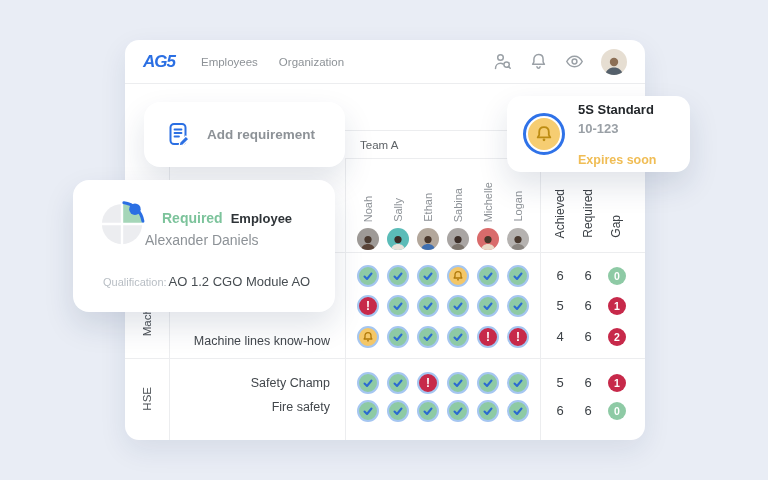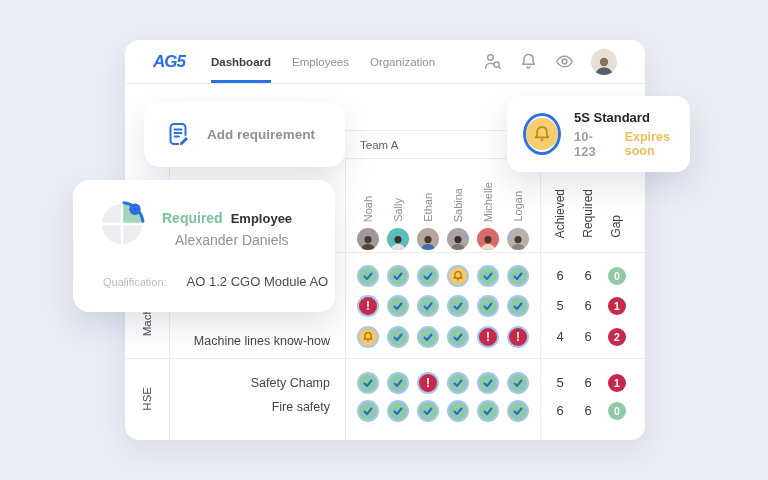--- a/index.html
+++ b/index.html
@@ -5,21 +5,21 @@
   * { margin:0; padding:0; box-sizing:border-box; }
   html,body { width:768px; height:480px; }
   body { font-family:"Liberation Sans", sans-serif; background:#e9edf5; position:relative; overflow:hidden; }
 
   
   .window { position:absolute; left:125px; top:40px; width:520px; height:400px;
     background:#fff; border-radius:14px; box-shadow:0 10px 28px rgba(25,45,85,.09); overflow:hidden; }
 
   
   .navbar { position:absolute; left:0; top:0; width:100%; height:44px;
-    display:flex; align-items:center; padding:0 28px; border-bottom:1px solid #ecedef; }
+    display:flex; align-items:center; padding:0 18px; border-bottom:1px solid #ecedef; }
   .logo { font-size:17px; font-weight:800; color:#2b6fe3; letter-spacing:-1px; margin-right:26px; font-style:italic; }
   .nav-items { display:flex; gap:21px; height:100%; align-items:stretch; }
   .nav-item { font-size:11.5px; color:#8d9297; display:flex; align-items:center; cursor:pointer; border-bottom:3px solid transparent; padding-top:3px; }
   .nav-item.active { color:#3c4146; font-weight:700; border-bottom:3px solid #2b6fe3; }
   .nav-right { margin-left:auto; display:flex; align-items:center; gap:17px; }
   .nav-ic { width:19px; height:19px; display:block; }
   .nav-avatar { width:26px; height:26px; border-radius:50%; background:#e6ded2; overflow:hidden; display:flex; align-items:flex-end; justify-content:center; }
 
   
   .toolbar { position:absolute; left:220px; top:90px; width:300px; height:29px;
@@ -62,43 +62,42 @@
 
   
   .fcard { position:absolute; background:#fff; border-radius:16px; box-shadow:0 14px 30px rgba(25,45,85,.13); }
   .card-add { left:144px; top:102px; width:201px; height:65px; display:flex; align-items:center; padding-left:22px; gap:14px; cursor:pointer; }
   .card-add-label { font-size:13.5px; font-weight:600; color:#8d9297; }
 
   .card-5s { left:507px; top:96px; width:183px; height:76px; border-radius:14px; display:flex; align-items:center; padding-left:16px; gap:13px; }
   .badge-ring { width:42px; height:42px; border-radius:50%; border:3px solid #2f72e8; display:flex; align-items:center; justify-content:center; background:#fff; }
   .badge-fill { width:32px; height:32px; border-radius:50%; background:#f6cd72; display:flex; align-items:center; justify-content:center; }
   .card-5s-title { font-size:13px; font-weight:700; color:#23272b; }
-  .card-5s-sub { display:flex; gap:17px; margin-top:4px; align-items:baseline; }
+  .card-5s-sub { display:flex; gap:17px; margin-top:4px; align-items:baseline;flex-direction:column; }
   .card-5s-code { font-size:13px; font-weight:600; color:#9aa0a6; }
   .card-5s-status { font-size:12.5px; font-weight:600; color:#f0bd55; }
 
   .card-req { left:73px; top:180px; width:262px; height:132px; }
   .req-row1 { position:absolute; left:89px; top:30px; display:flex; gap:8px; align-items:baseline; }
   .req-tag { font-size:14px; font-weight:700; color:#7cc39b; }
   .req-type { font-size:13px; font-weight:600; color:#2f3438; }
-  .req-name { position:absolute; left:102px; top:52px; font-size:14px; color:#8d9297; }
-  .req-qrow { position:absolute; left:30px; top:94px; display:flex; gap:20px; align-items:baseline; }
+  .req-name { position:absolute; left:72px; top:52px; font-size:14px; color:#8d9297; }
+  .req-qrow { position:absolute; left:30px; top:94px; display:flex; gap:2px; align-items:baseline; }
   .req-qlabel { font-size:11px; color:#b8bec4; }
   .req-qvalue { font-size:13px; color:#474d52; }
   .pie-ic { position:absolute; left:26px; top:21px; }
 </style>
 </head>
 <body>
 
 <div class="window">
 
   <div class="navbar">
     <div class="logo">AG5</div>
     <div class="nav-items">
-      <div class="nav-item active">Dashboard</div>
       <div class="nav-item">Employees</div>
       <div class="nav-item">Organization</div>
     </div>
     <div class="nav-right">
       <svg class="nav-ic" viewBox="0 0 19 19" fill="none" stroke="#9aa0a6" stroke-width="1.5" stroke-linecap="round">
         <circle cx="7.5" cy="5.5" r="2.8"></circle>
           <path d="M2.5 16.5c0-3.2 2.2-5.2 5-5.2 1 0 1.9.3 2.6.7"></path>
         <circle cx="13.6" cy="12.6" r="2.7"></circle>
           <path d="M15.6 14.6l1.6 1.6"></path>
       </svg>

